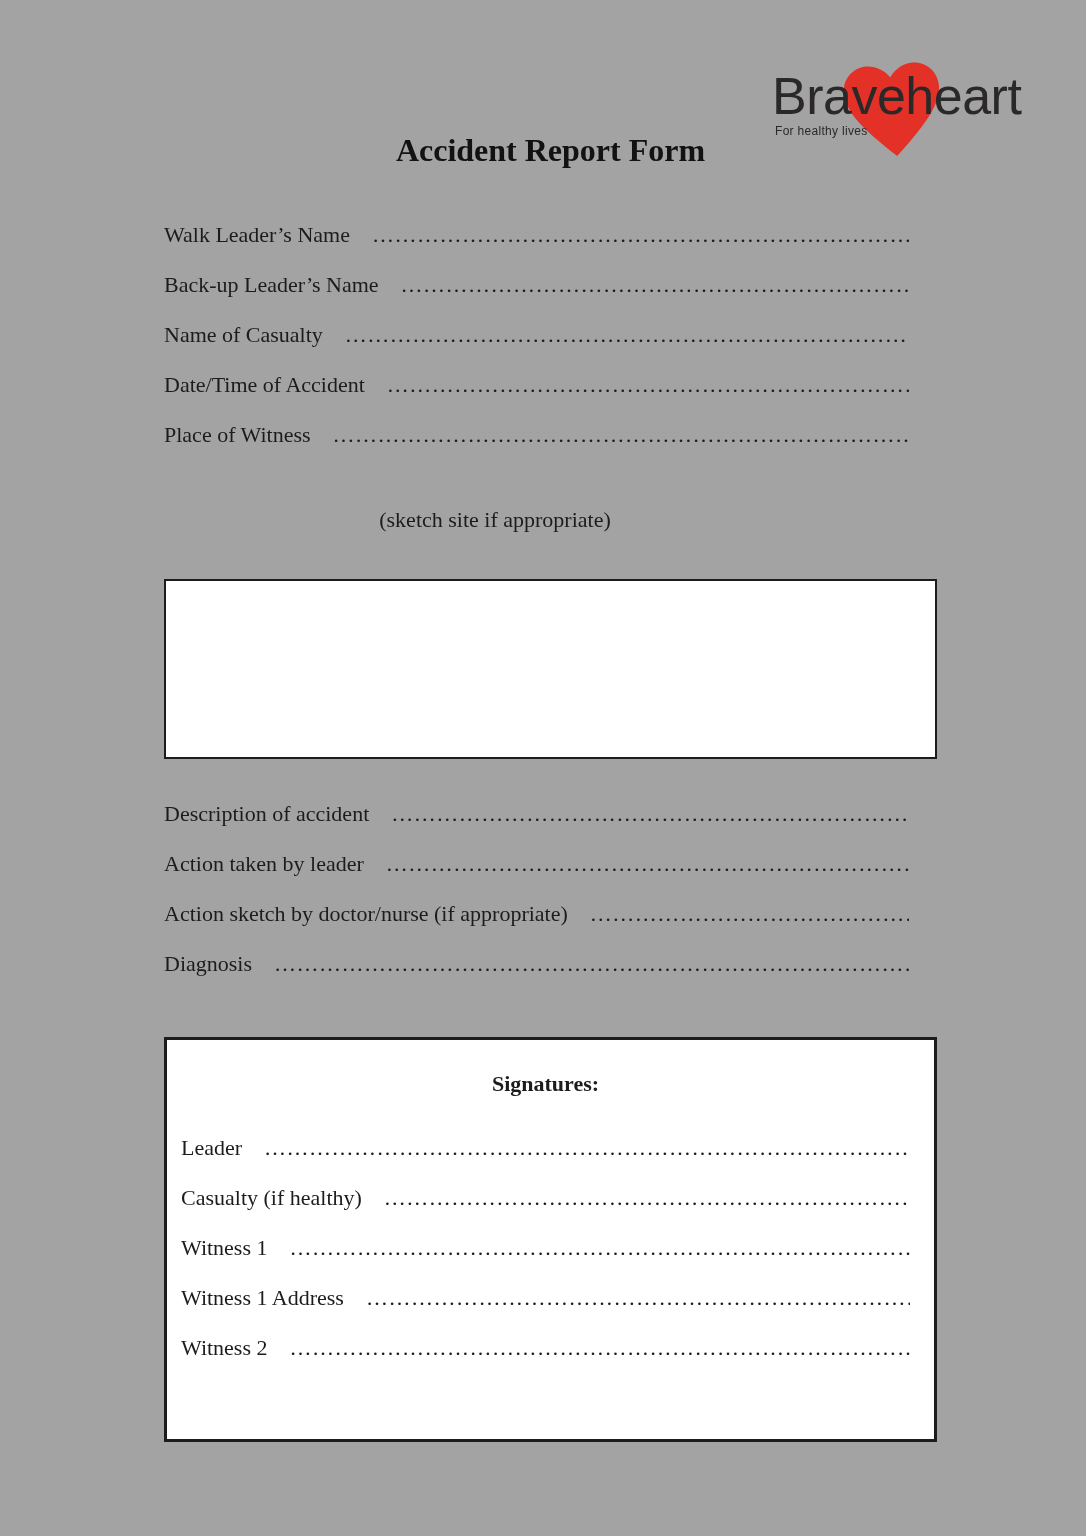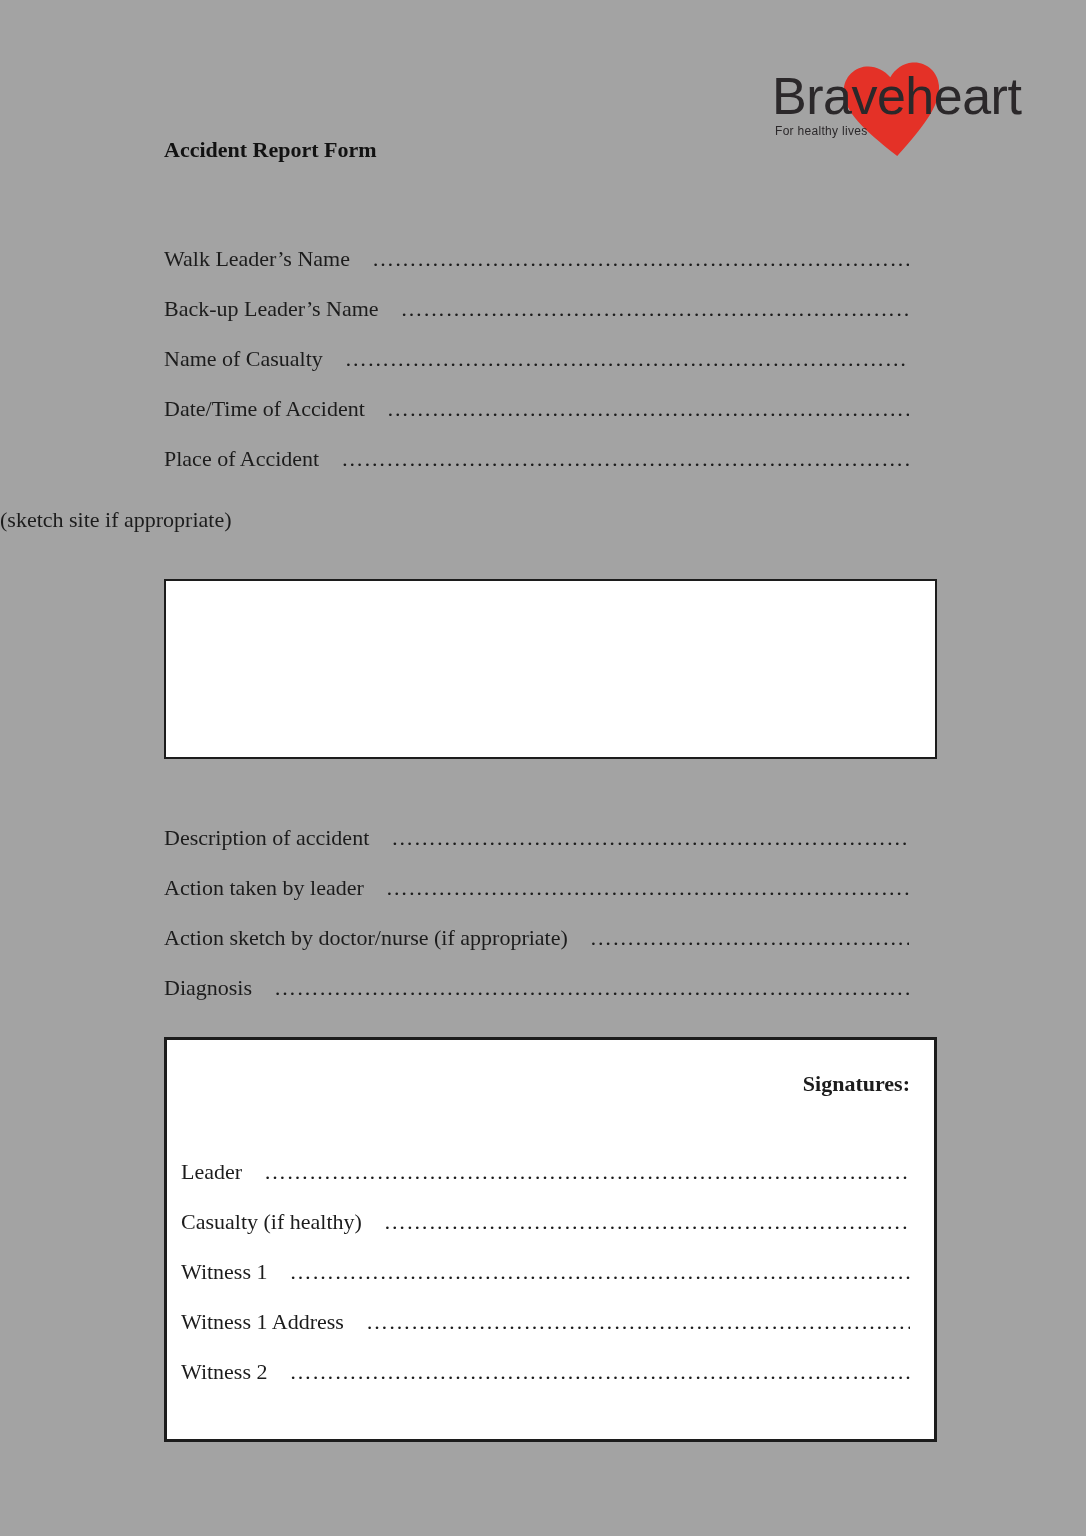--- a/index.html
+++ b/index.html
@@ -25,54 +25,55 @@
   .tagline {
     position:relative; z-index:1;
     font-family:"Liberation Sans","DejaVu Sans",sans-serif;
     font-size:12px; letter-spacing:0.3px; color:#2b282a;
     margin-top:2px; margin-left:3px; white-space:nowrap;
   }
 
   
   .title {
     position:absolute; left:164px; top:132px; width:773px;
-    font-size:22px; font-weight:bold; line-height:36px; color:#121212;
+    text-align:center;
+    font-size:32px; font-weight:bold; line-height:36px; color:#121212;
   }
 
   
   .rows { position:absolute; }
   .rows-top    { left:164px; top:222px;  width:745px; }
   .rows-detail { left:164px; top:801px;  width:745px; }
-  .field-row { display:flex; align-items:flex-end; height:50px; font-size:22px; }
+  .field-row { display:flex; align-items:flex-start; height:50px; font-size:22px; }
   .field-label { white-space:nowrap; }
   .dots {
     flex:1 1 auto; overflow:hidden; white-space:nowrap;
     margin-left:22px; letter-spacing:0.5px;
   }
 
   
   .sketch-caption {
     position:absolute; left:0; top:507px; width:990px;
-    font-size:22px; line-height:26px;
+    text-align:center; font-size:22px; line-height:26px;
   }
   .sketch-box {
     position:absolute; left:164px; top:579px;
     width:773px; height:180px;
     border:2px solid #1c1c1c; background:#ffffff;
   }
 
   
   .sig-box {
     position:absolute; left:164px; top:1037px;
     width:773px; height:405px;
     border:3px solid #1c1c1c; background:#ffffff;
     padding:0 24px 0 14px;
   }
   .sig-title {
-    margin-top:31px; text-align:right;
+    margin-top:31px; text-align:center;
     font-size:22px; font-weight:bold; line-height:26px;
   }
   .sig-rows { margin-top:38px; }
 </style>
 </head>
 <body>
 
 <div class="page">
 
   <div class="logo">
@@ -96,21 +97,21 @@
     </div>
     <div class="field-row">
       <span class="field-label">Name of Casualty</span>
       <span class="dots">………………………………………………………………………………………………………………………………………………………………..</span>
     </div>
     <div class="field-row">
       <span class="field-label">Date/Time of Accident</span>
       <span class="dots">………………………………………………………………………………………………………………………………………………………………..</span>
     </div>
     <div class="field-row">
-      <span class="field-label">Place of Accident</span>
+      <span class="field-label">Place of Witness</span>
       <span class="dots">………………………………………………………………………………………………………………………………………………………………..</span>
     </div>
   </div>
 
   <div class="sketch-caption">(sketch site if appropriate)</div>
   <div class="sketch-box"></div>
 
   <div class="rows rows-detail">
     <div class="field-row">
       <span class="field-label">Description of accident</span>

